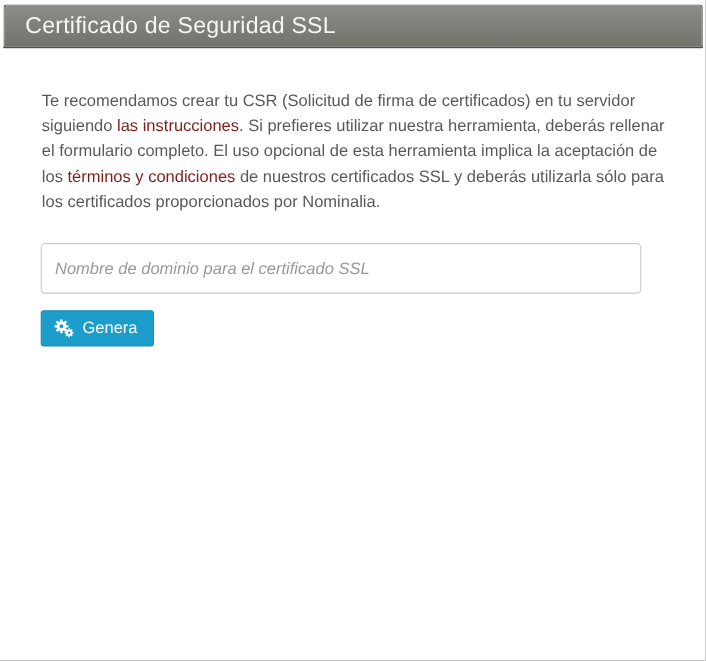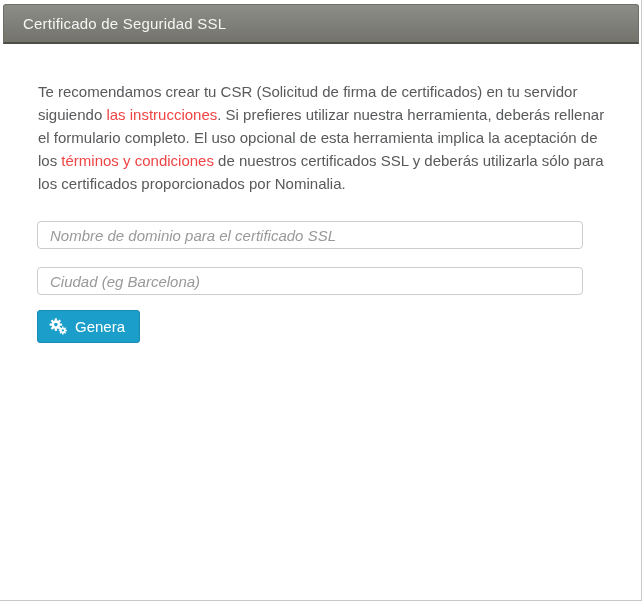--- a/index.html
+++ b/index.html
@@ -22,43 +22,43 @@
     background: linear-gradient(to bottom, #8d8d88, #73736c);
     border: 1px solid #6e6e67;
     border-bottom: 2px solid #4e4e49;
     border-radius: 3px 3px 0 0;
     display: flex;
     align-items: center;
     padding-left: 19px;
   }
   .panel-title {
     color: #f5f5f3;
-    font-size: 15px;
+    font-size: 21px;
     letter-spacing: 0.2px;
   }
 
   .intro {
     margin: 36px 36px 0 38px;
     width: 567px;
     color: #58595b;
     font-size: 15px;
     line-height: 23px;
   }
   .intro a {
-    color: #ef4444;
+    color: #7f1d1d;
     text-decoration: none;
     cursor: pointer;
   }
 
   .ssl-form { margin: 26px 0 0 37px; }
 
   .ssl-form input[type="text"] {
     display: block;
     width: 546px;
-    height: 28px;
+    height: 46px;
     margin-bottom: 18px;
     border: 1px solid #cccccc;
     border-radius: 4px;
     background: #ffffff;
     padding: 0 12px;
     font-family: "Liberation Sans", "DejaVu Sans", sans-serif;
     font-size: 15px;
     font-style: italic;
     color: #555;
     outline: none;
@@ -92,21 +92,20 @@
 <div class="page">
 
   <div class="panel-header">
     <span class="panel-title">Certificado de Seguridad SSL</span>
   </div>
 
   <p class="intro"><span>Te recomendamos crear tu CSR (Solicitud de firma de certificados) en tu servidor siguiendo </span><a href="#">las instrucciones</a><span>. Si prefieres utilizar nuestra herramienta, deberás rellenar el formulario completo. El uso opcional de esta herramienta implica la aceptación de los </span><a href="#">términos y condiciones</a><span> de nuestros certificados SSL y deberás utilizarla sólo para los certificados proporcionados por Nominalia.</span></p>
 
   <form class="ssl-form">
     <input type="text" placeholder="Nombre de dominio para el certificado SSL" style="">
-    <input type="text" placeholder="Ciudad (eg Barcelona)" style="">
 
     <button type="button" class="genera-button">
       <svg class="cogs-icon" viewBox="0 0 20 18" xmlns="http://www.w3.org/2000/svg" aria-hidden="true">
         <defs>
           <g id="gear">
             <g stroke="#ffffff" stroke-width="3" stroke-linecap="butt">
               <line x1="5" y1="0" x2="8.5" y2="0"></line>
               <line x1="3.54" y1="3.54" x2="6.01" y2="6.01"></line>
               <line x1="0" y1="5" x2="0" y2="8.5"></line>
               <line x1="-3.54" y1="3.54" x2="-6.01" y2="6.01"></line>

